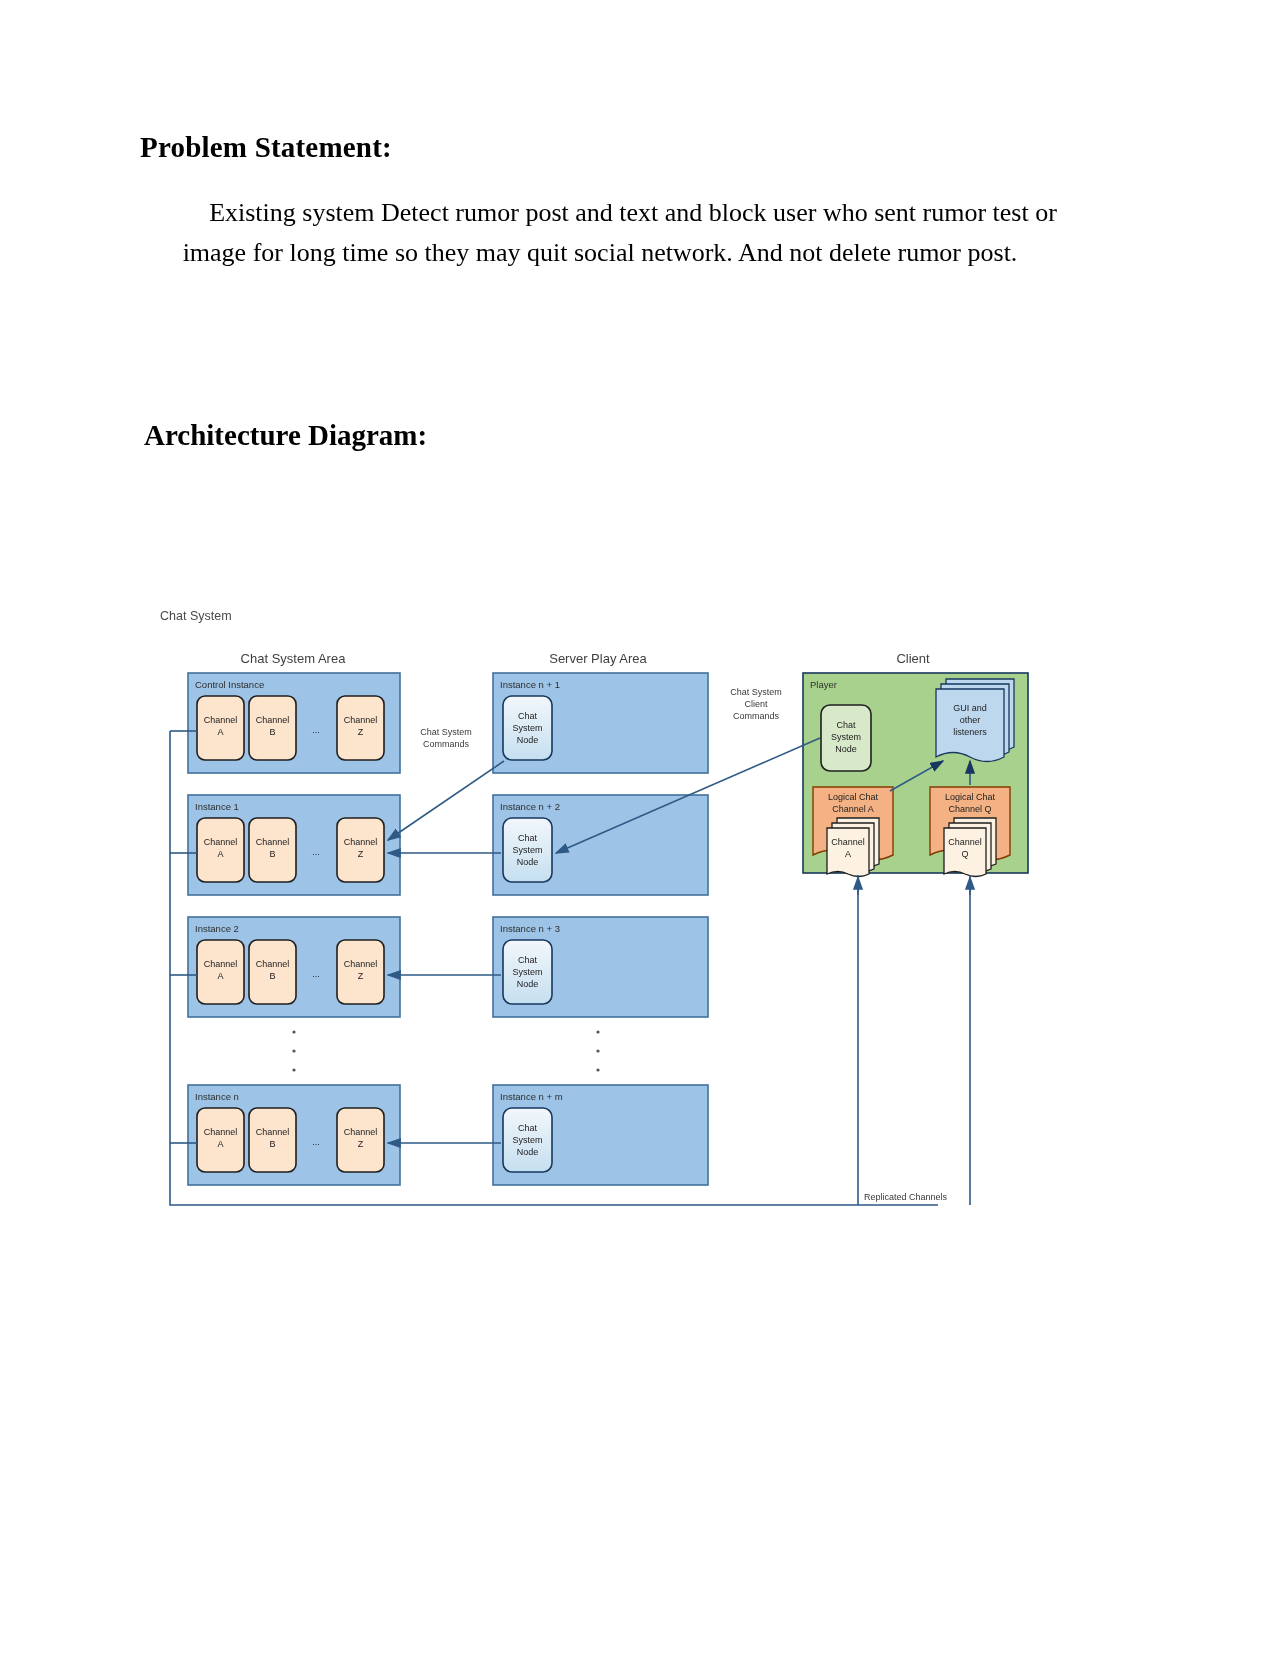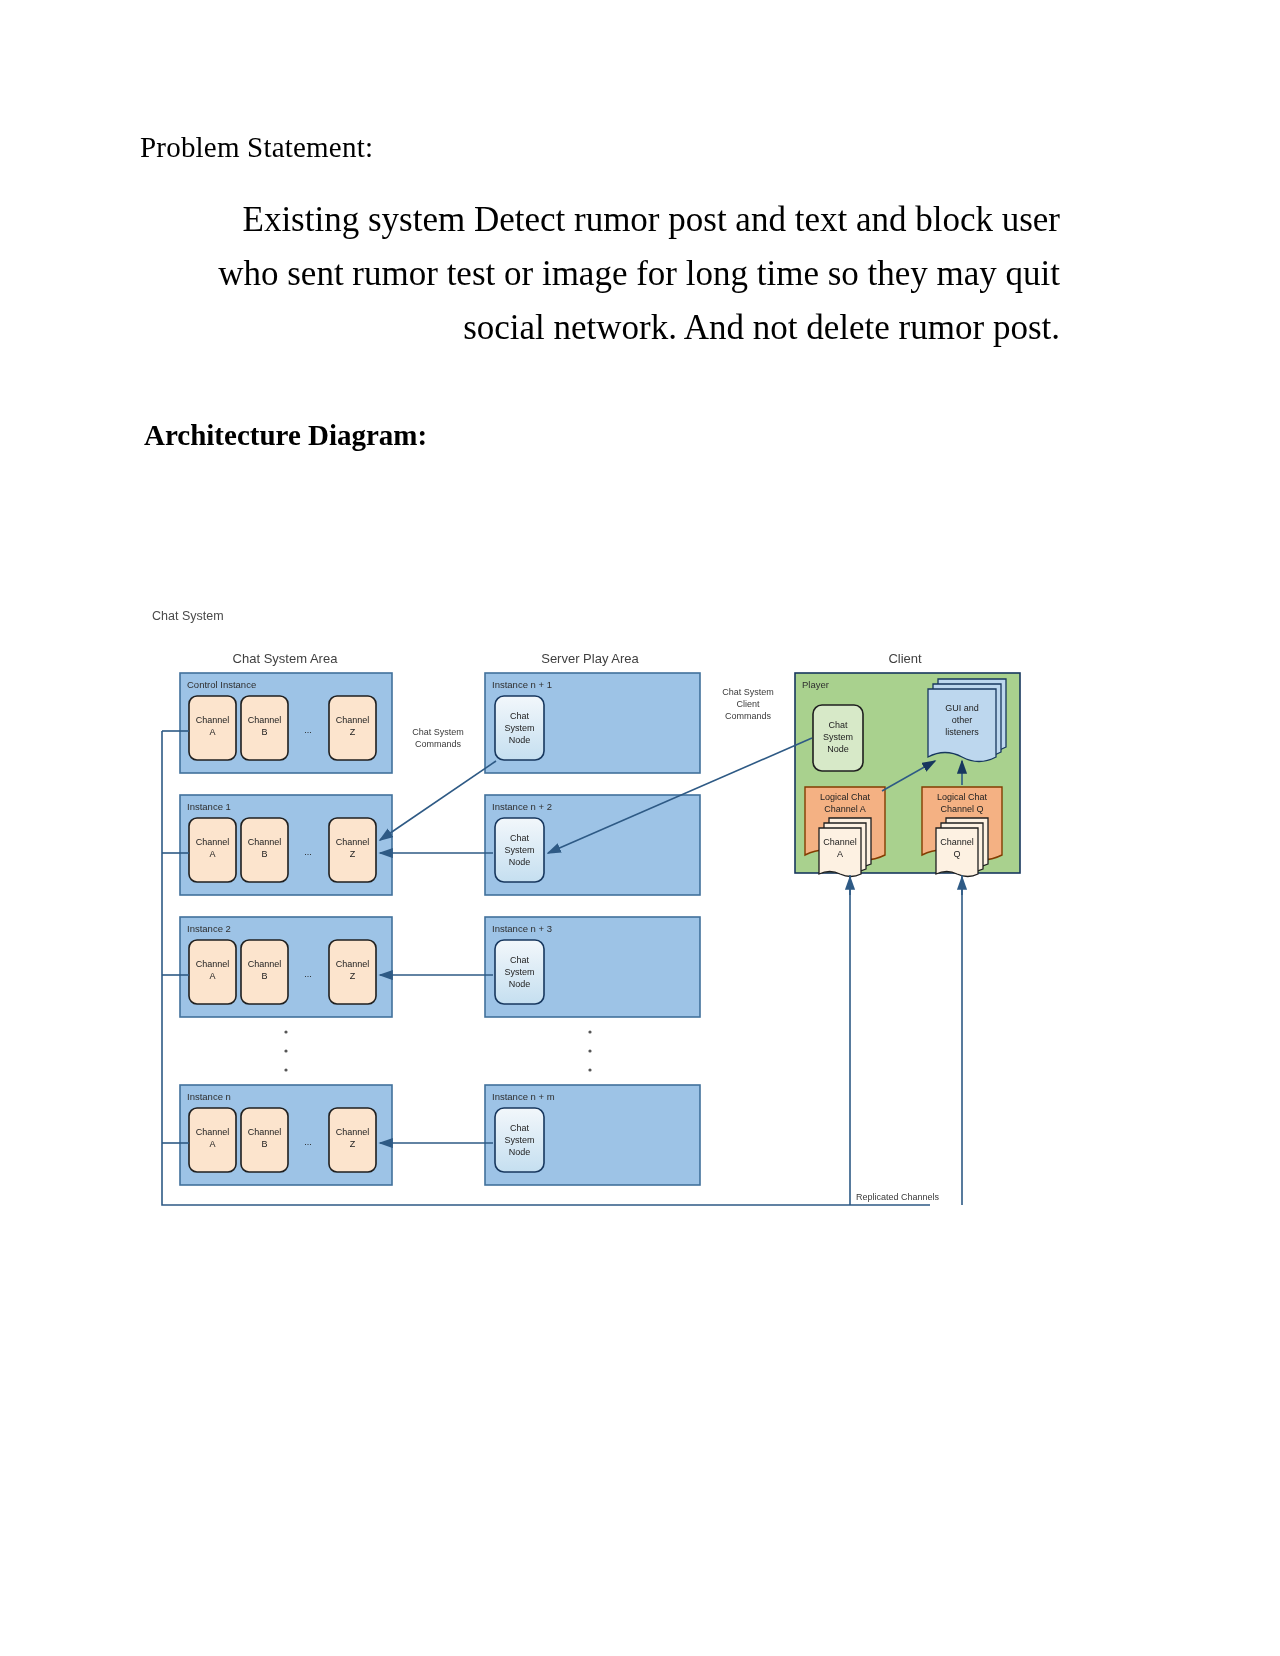--- a/index.html
+++ b/index.html
@@ -19,49 +19,49 @@
 
   
   .doc {
     position: absolute;
     left: 140px;
     top: 130px;
     width: 920px;
   }
   .heading {
     font-family: "Liberation Serif", serif;
-    font-weight: normal;
+    font-weight: bold;
     font-size: 29px;
     letter-spacing: 0.2px;
     margin: 0;
     line-height: 1.2;
   }
   .body-para {
     font-family: "Liberation Serif", serif;
-    font-size: 35px;
+    font-size: 26px;
     line-height: 1.55;
     margin: 28px 0 0 0;
-    text-align: right;
+    text-align: center;
   }
   .body-para .indent { display: inline-block; width: 66px; }
 
   .heading-2 {
     position: absolute;
     left: 140px;
     top: 415px;
     font-family: "Liberation Serif", serif;
     font-weight: bold;
     font-size: 29px;
     margin: 4px;
   }
 
   
   #diagram {
     position: absolute;
-    left: 140px;
+    left: 148px;
     top: 595px;
     width: 900px;
     height: 680px;
     font-family: "Liberation Sans", sans-serif;
   }
   #diagram svg { display: block; }
 
   .dg-label {
     font-family: "Liberation Sans", sans-serif;
     fill: #3a3a3a;

